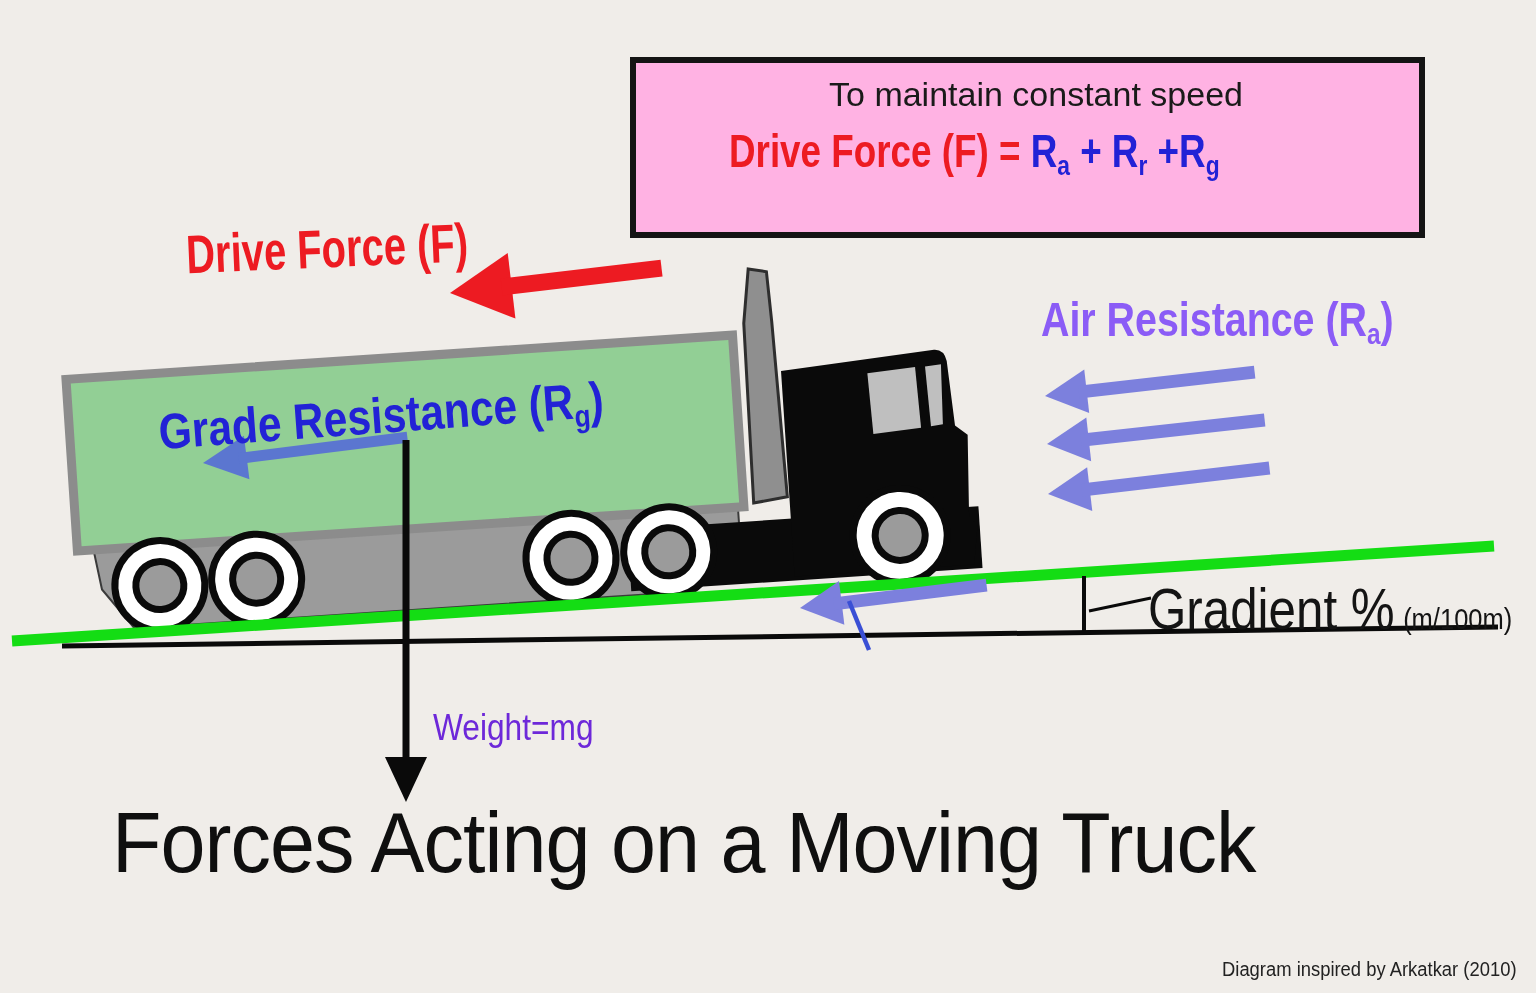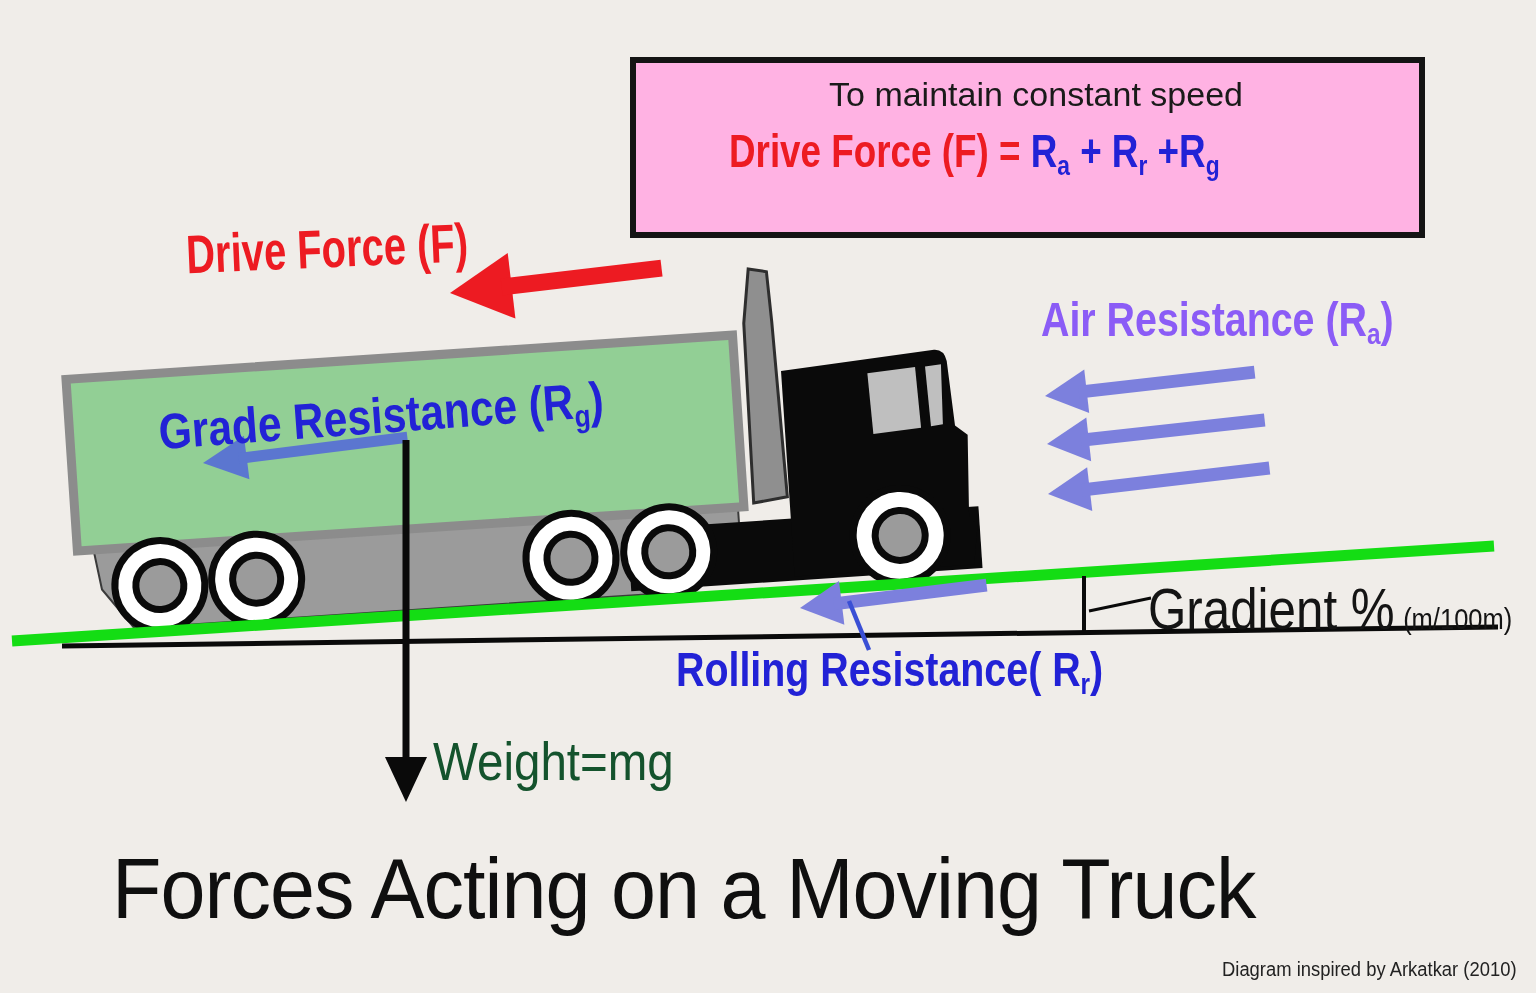--- a/index.html
+++ b/index.html
@@ -22,22 +22,22 @@
   }
   #infobox .l1{font-size:34px;color:#1a1a1a;line-height:1.25;}
   #infobox .l2{margin-top:6px;font-size:46px;font-weight:bold;line-height:1.3;}
   
   #drive-label{left:186px;top:219px;font-size:54px;font-weight:bold;color:#ed1b22;transform:rotate(-2.5deg);}
   #grade-label{left:158px;top:388px;font-size:50px;font-weight:bold;color:#2222d6;transform:rotate(-4.2deg);}
   #air-label{left:1041px;top:296px;font-size:48px;font-weight:bold;color:#8b5cf6;}
   #rolling-label{left:676px;top:646px;font-size:48px;font-weight:bold;color:#2222d6;}
   #gradient-label{left:1148px;top:580px;font-size:58px;color:#141414;}
   #gradient-label .unit{font-size:30px;margin-left:10px;}
-  #weight-label{left:433px;top:734px;font-size:54px;color:#14532d;}
-  #title{left:112px;top:845px;font-size:86px;color:#0f0f0f;letter-spacing:-1px;}
+  #weight-label{left:433px;top:710px;font-size:36px;color:#6d28d9;}
+  #title{left:112px;top:799px;font-size:86px;color:#0f0f0f;letter-spacing:-1px;}
   #credit{left:1222px;top:959px;font-size:20px;color:#222;}
 </style>
 </head>
 <body>
 
 <div id="stage">
 
   <svg width="1536" height="993" viewBox="0 0 1536 993">
 
     <line x1="62" y1="646" x2="1498" y2="627" stroke="#0a0a0a" stroke-width="5"></line>
@@ -128,21 +128,20 @@
     <div class="l1">To maintain constant speed</div>
     <div class="l2"><span class="squeeze" style="transform:scaleX(0.8);"><span class="red">Drive Force (F) = </span><span class="blue"><span>R</span><sub class="s">a</sub><span> + R</span><sub class="s">r</sub><span> +R</span><sub class="s">g</sub></span></span></div>
   </div>
 
   <div class="lbl" id="drive-label"><span class="squeeze" style="transform:scaleX(0.74);">Drive Force (F)</span></div>
 
   <div class="lbl" id="grade-label"><span class="squeeze" style="transform:scaleX(0.85);"><span>Grade Resistance (R</span><sub class="s">g</sub><span>)</span></span></div>
 
   <div class="lbl" id="air-label"><span class="squeeze" style="transform:scaleX(0.82);"><span>Air Resistance (R</span><sub class="s">a</sub><span>)</span></span></div>
 
-  <div class="lbl" id="rolling-label"><span class="squeeze" style="transform:scaleX(0.82);"><span>Rolling Resistance( R</span><sub class="s">r</sub><span>)</span></span></div>
 
   <div class="lbl" id="gradient-label"><span class="squeeze" style="transform:scaleX(0.85);"><span>Gradient %</span><span class="unit">(m/100m)</span></span></div>
 
   <div class="lbl" id="weight-label"><span class="squeeze" style="transform:scaleX(0.88);">Weight=mg</span></div>
 
   <div class="lbl" id="title"><span class="squeeze" style="transform:scaleX(0.94);">Forces Acting on a Moving Truck</span></div>
 
   <div class="lbl" id="credit"><span class="squeeze" style="transform:scaleX(0.92);">Diagram inspired by Arkatkar (2010)</span></div>
 
 </div>

